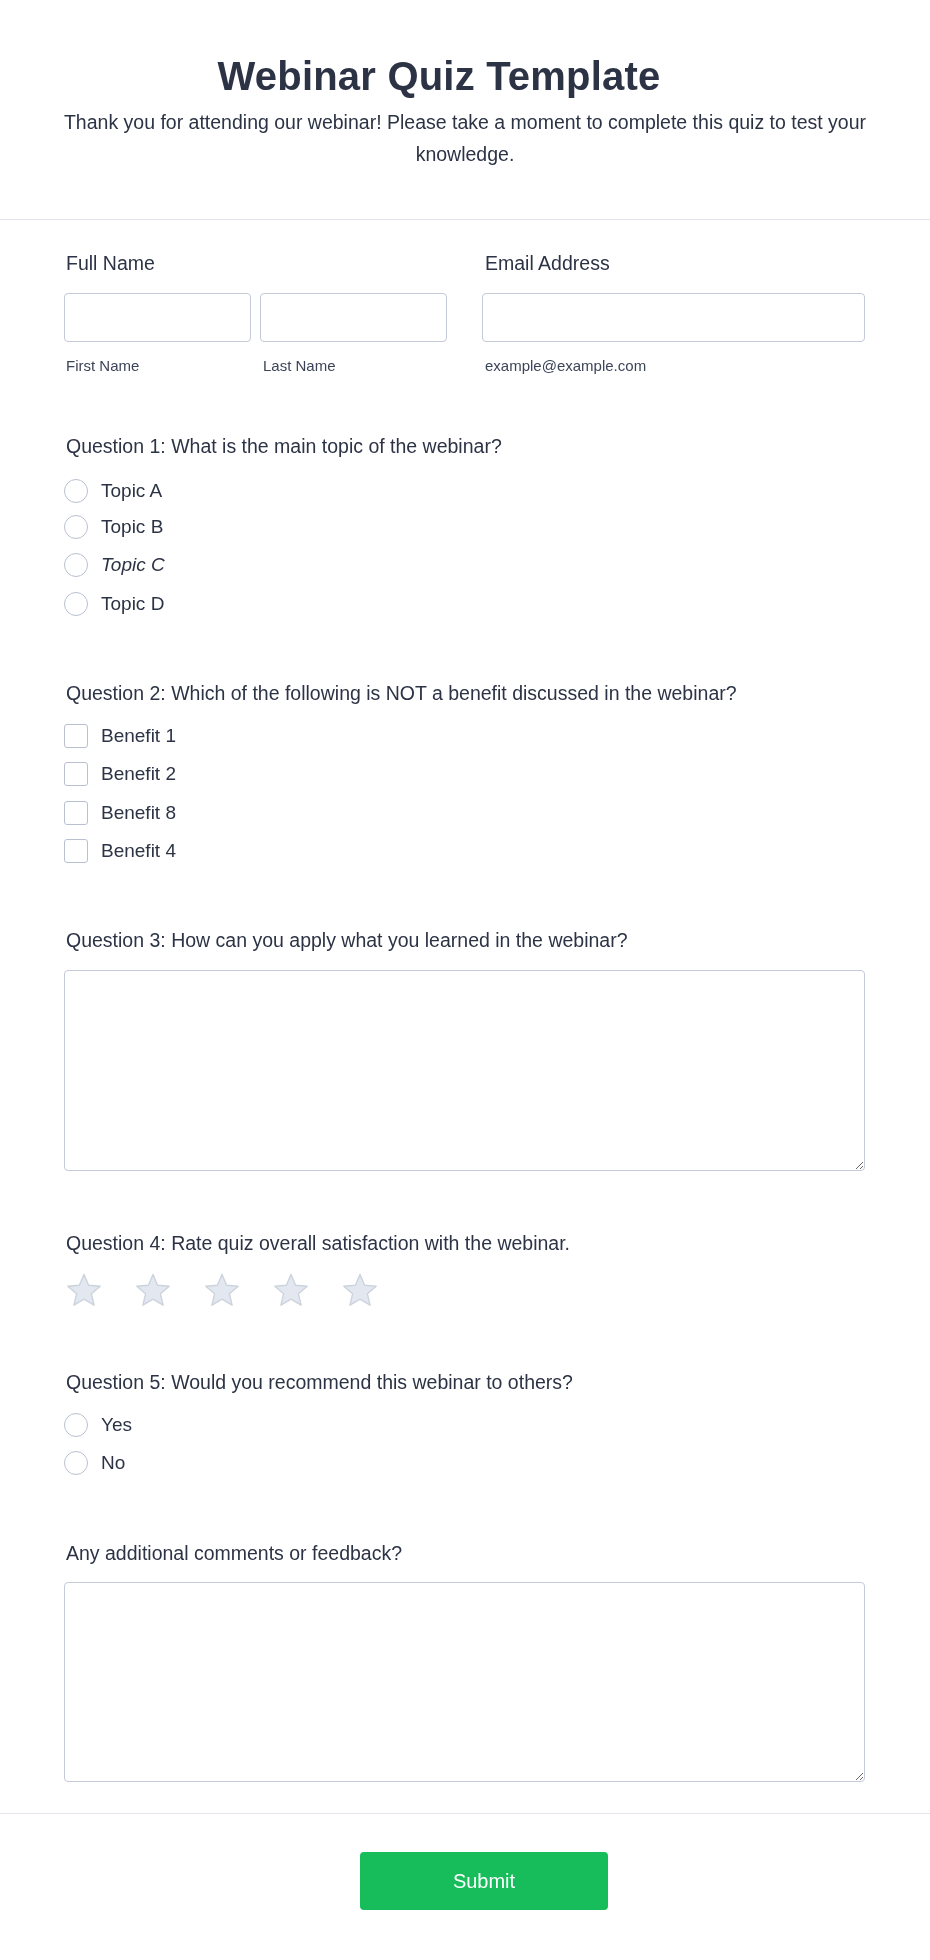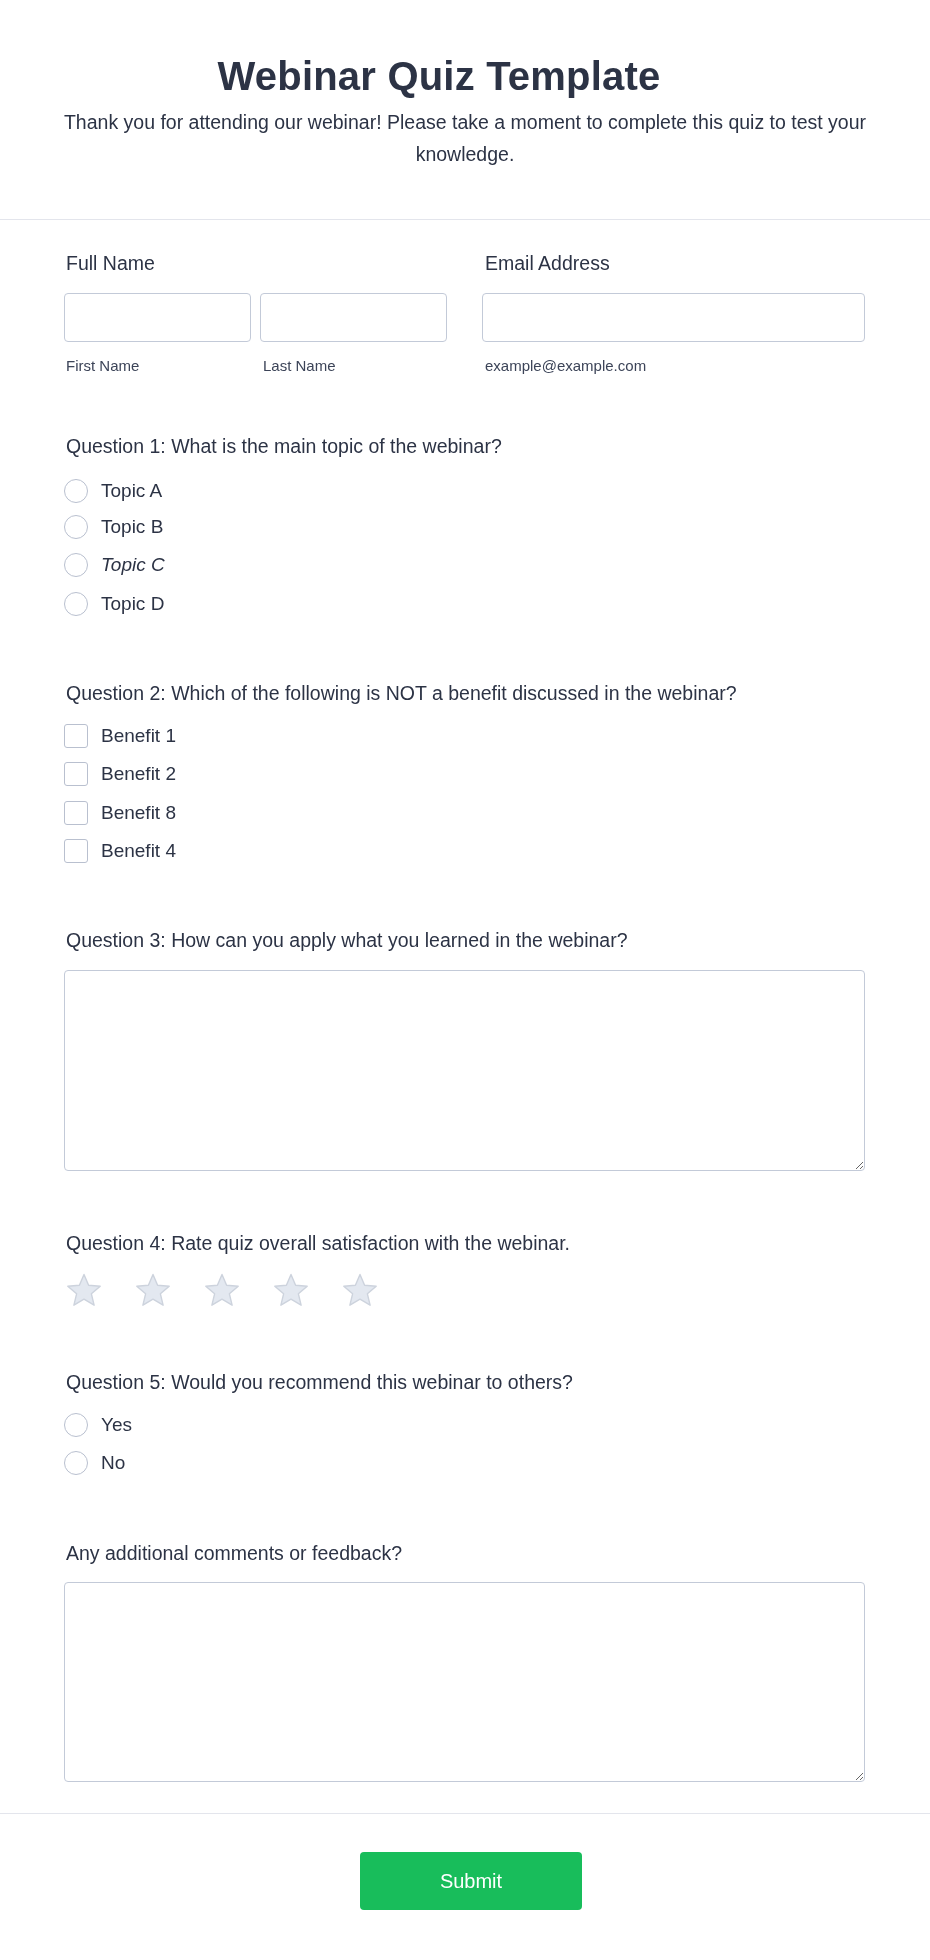--- a/index.html
+++ b/index.html
@@ -59,21 +59,21 @@
     margin-left: 13px; font-size: 19px; color: #2c3345; line-height: 24px;
   }
   .stars { position: absolute; left: 64px; top: 1271px; height: 42px; display: flex; }
   .star { width: 40px; height: 40px; margin-right: 29px; cursor: pointer; }
   .star svg { width: 40px; height: 40px; display: block; }
 
   .footer-divider {
     position: absolute; left: 0; top: 1813px; width: 930px; height: 1px; background: #e3e5ec;
   }
   .submit {
-    position: absolute; left: 360px; top: 1852px; width: 222px; height: 58px;
+    position: absolute; left: 360px; top: 1852px; width: 248px; height: 58px;
     background: #18bd5b; color: #ffffff; border: none; border-radius: 4px;
     font-family: "Liberation Sans", sans-serif; font-size: 20px; cursor: pointer;
   }
 </style>
 </head>
 <body>
 
 <div class="header">
   <h1 class="title">Webinar Quiz Template</h1>
   <p class="subtitle">Thank you for attending our webinar! Please take a moment to complete this quiz to test your knowledge.</p>

